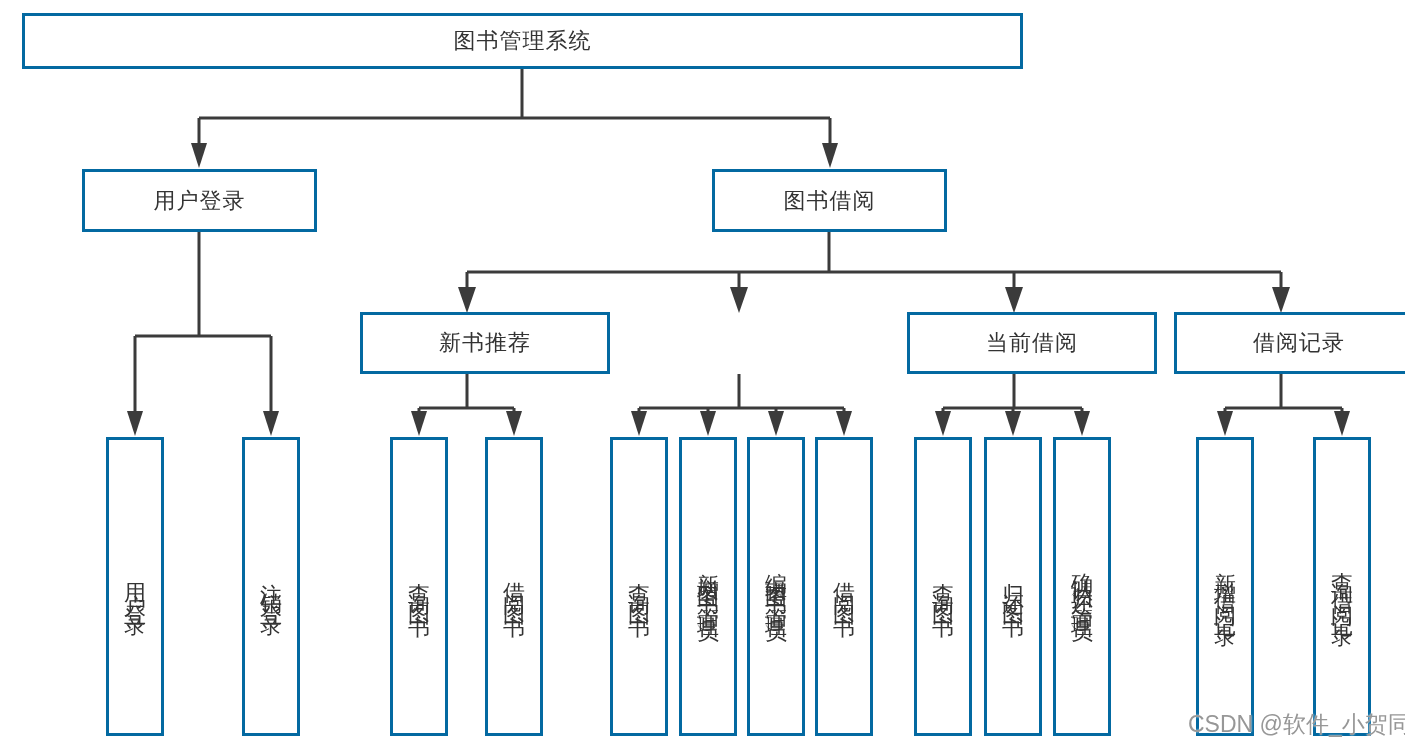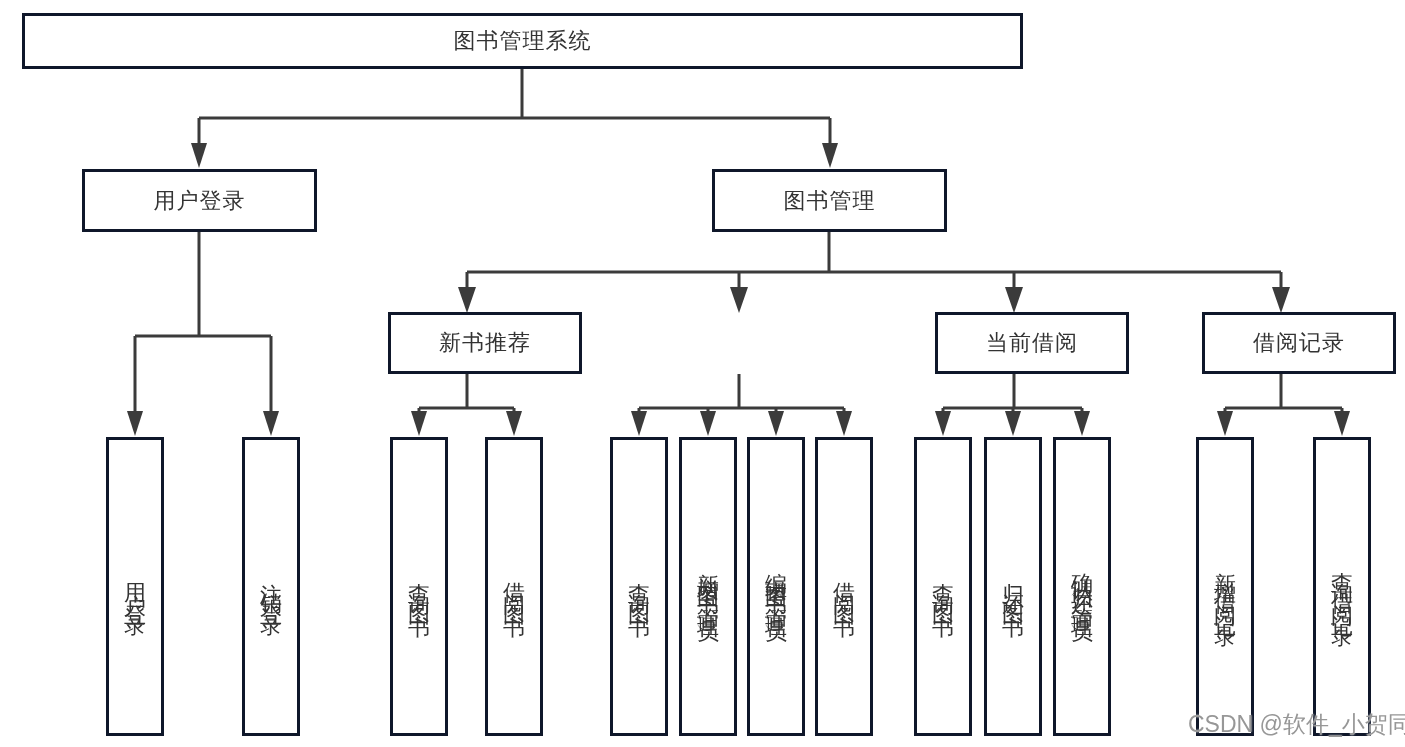--- a/index.html
+++ b/index.html
@@ -18,36 +18,36 @@
   .connectors {
     position: absolute;
     left: 0; top: 0;
     width: 1405px;
     height: 747px;
     pointer-events: none;
   }
   .node {
     position: absolute;
     box-sizing: border-box;
-    border: 3px solid #0f172a;
+    border: 3px solid #0369a1;
     background: #ffffff;
     display: flex;
     align-items: center;
     justify-content: center;
     color: #333333;
   }
   .node .h-label {
     font-size: 22px;
     letter-spacing: 1px;
     white-space: nowrap;
   }
   
   .root  { left: 22px;  top: 13px;  width: 1001px; height: 56px; }
   .lvl2  { top: 169px; width: 235px; height: 63px; }
-  .lvl3  { top: 312px; width: 194px; height: 62px; margin-left: 28px; }
+  .lvl3  { top: 312px; width: 250px; height: 62px; }
   .leaf  { top: 437px; width: 58px;  height: 299px; }
   .leaf .vtext {
     writing-mode: vertical-rl;
     text-orientation: mixed;
     font-size: 22px;
     line-height: 1;
     letter-spacing: 11px;
     white-space: nowrap;
   }
   .leaf.long .vtext { letter-spacing: 7px; }
@@ -126,21 +126,21 @@
   </svg>
 
   <div class="node root">
     <span class="h-label">图书管理系统</span>
   </div>
 
   <div class="node lvl2" style="left:82px;">
     <span class="h-label">用户登录</span>
   </div>
   <div class="node lvl2" style="left:712px;">
-    <span class="h-label">图书管理</span>
+    <span class="h-label">图书借阅</span>
   </div>
 
   <div class="node lvl3" style="left:360px;">
     <span class="h-label">新书推荐</span>
   </div>
   <div class="node lvl3" style="left:1174px;">
     <span class="h-label">借阅记录</span>
   </div>
   <div class="node lvl3" style="left:907px;">
     <span class="h-label">当前借阅</span>

